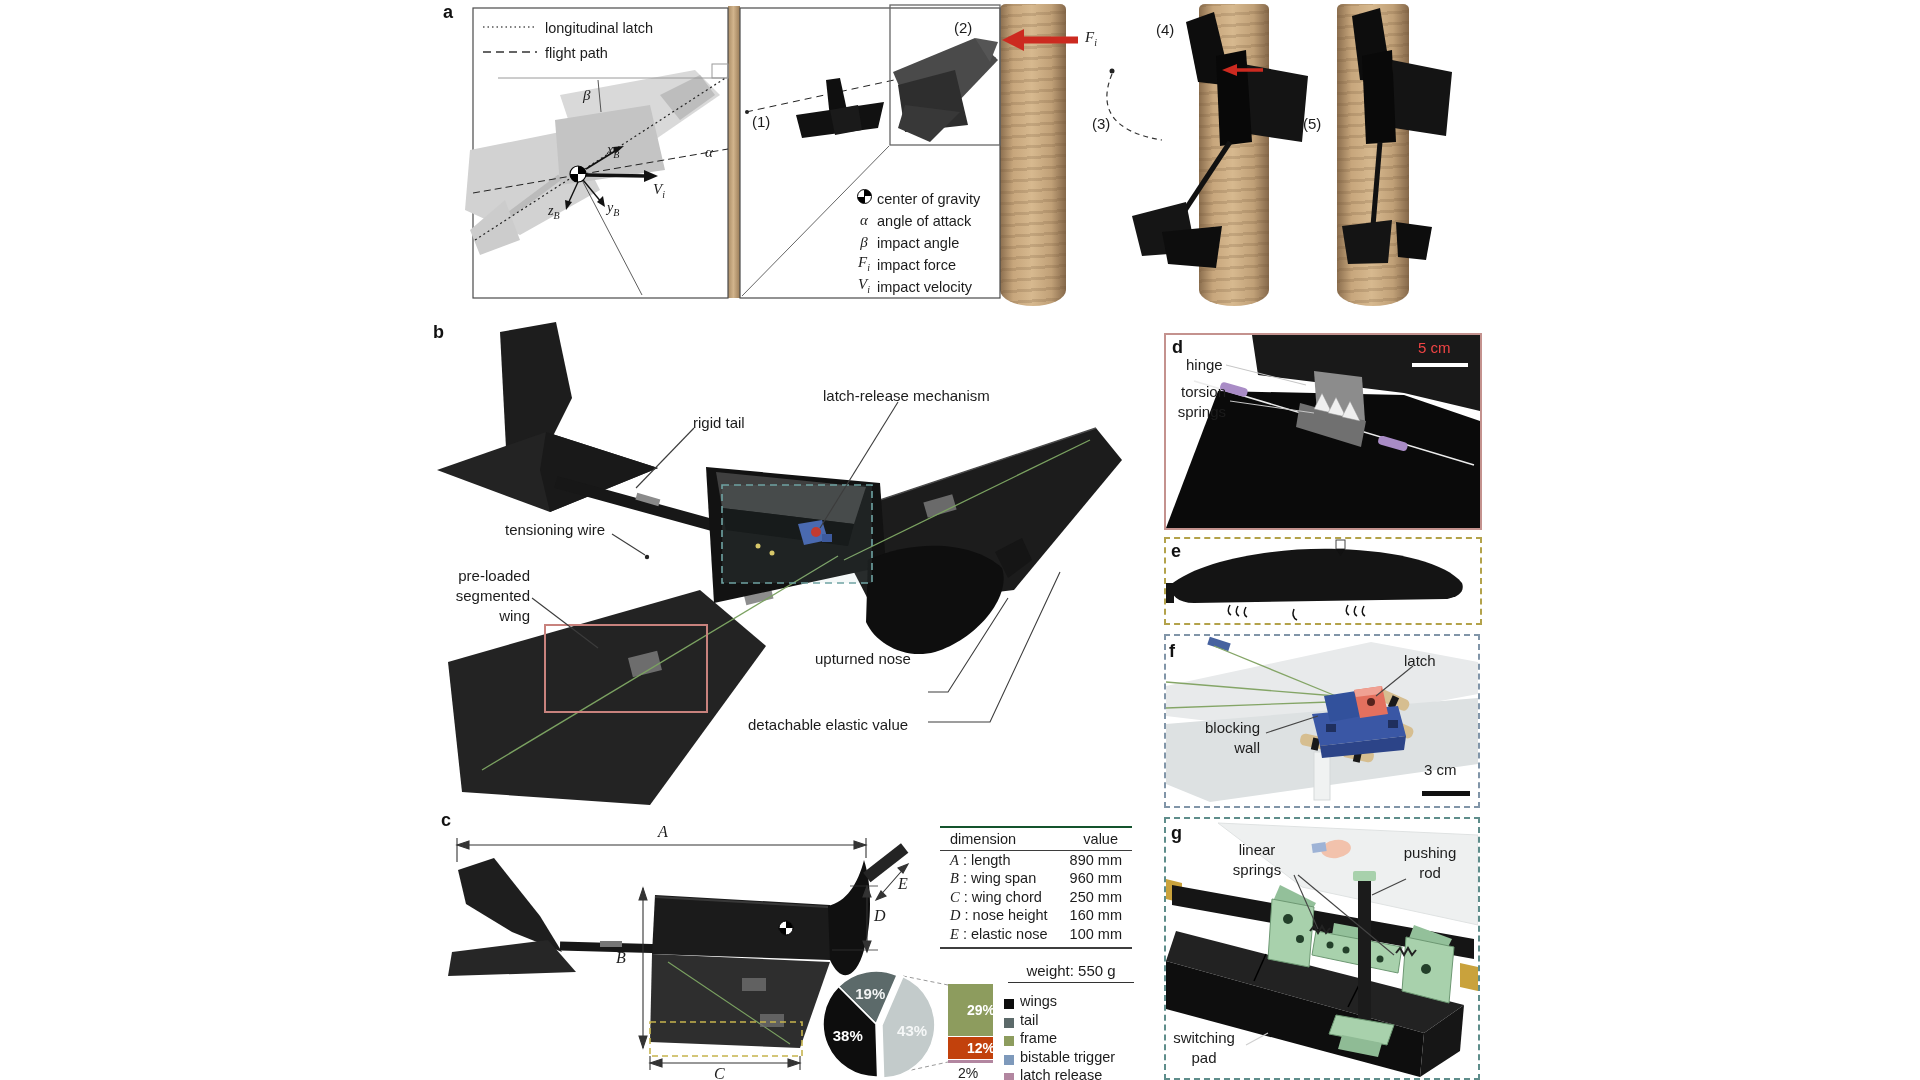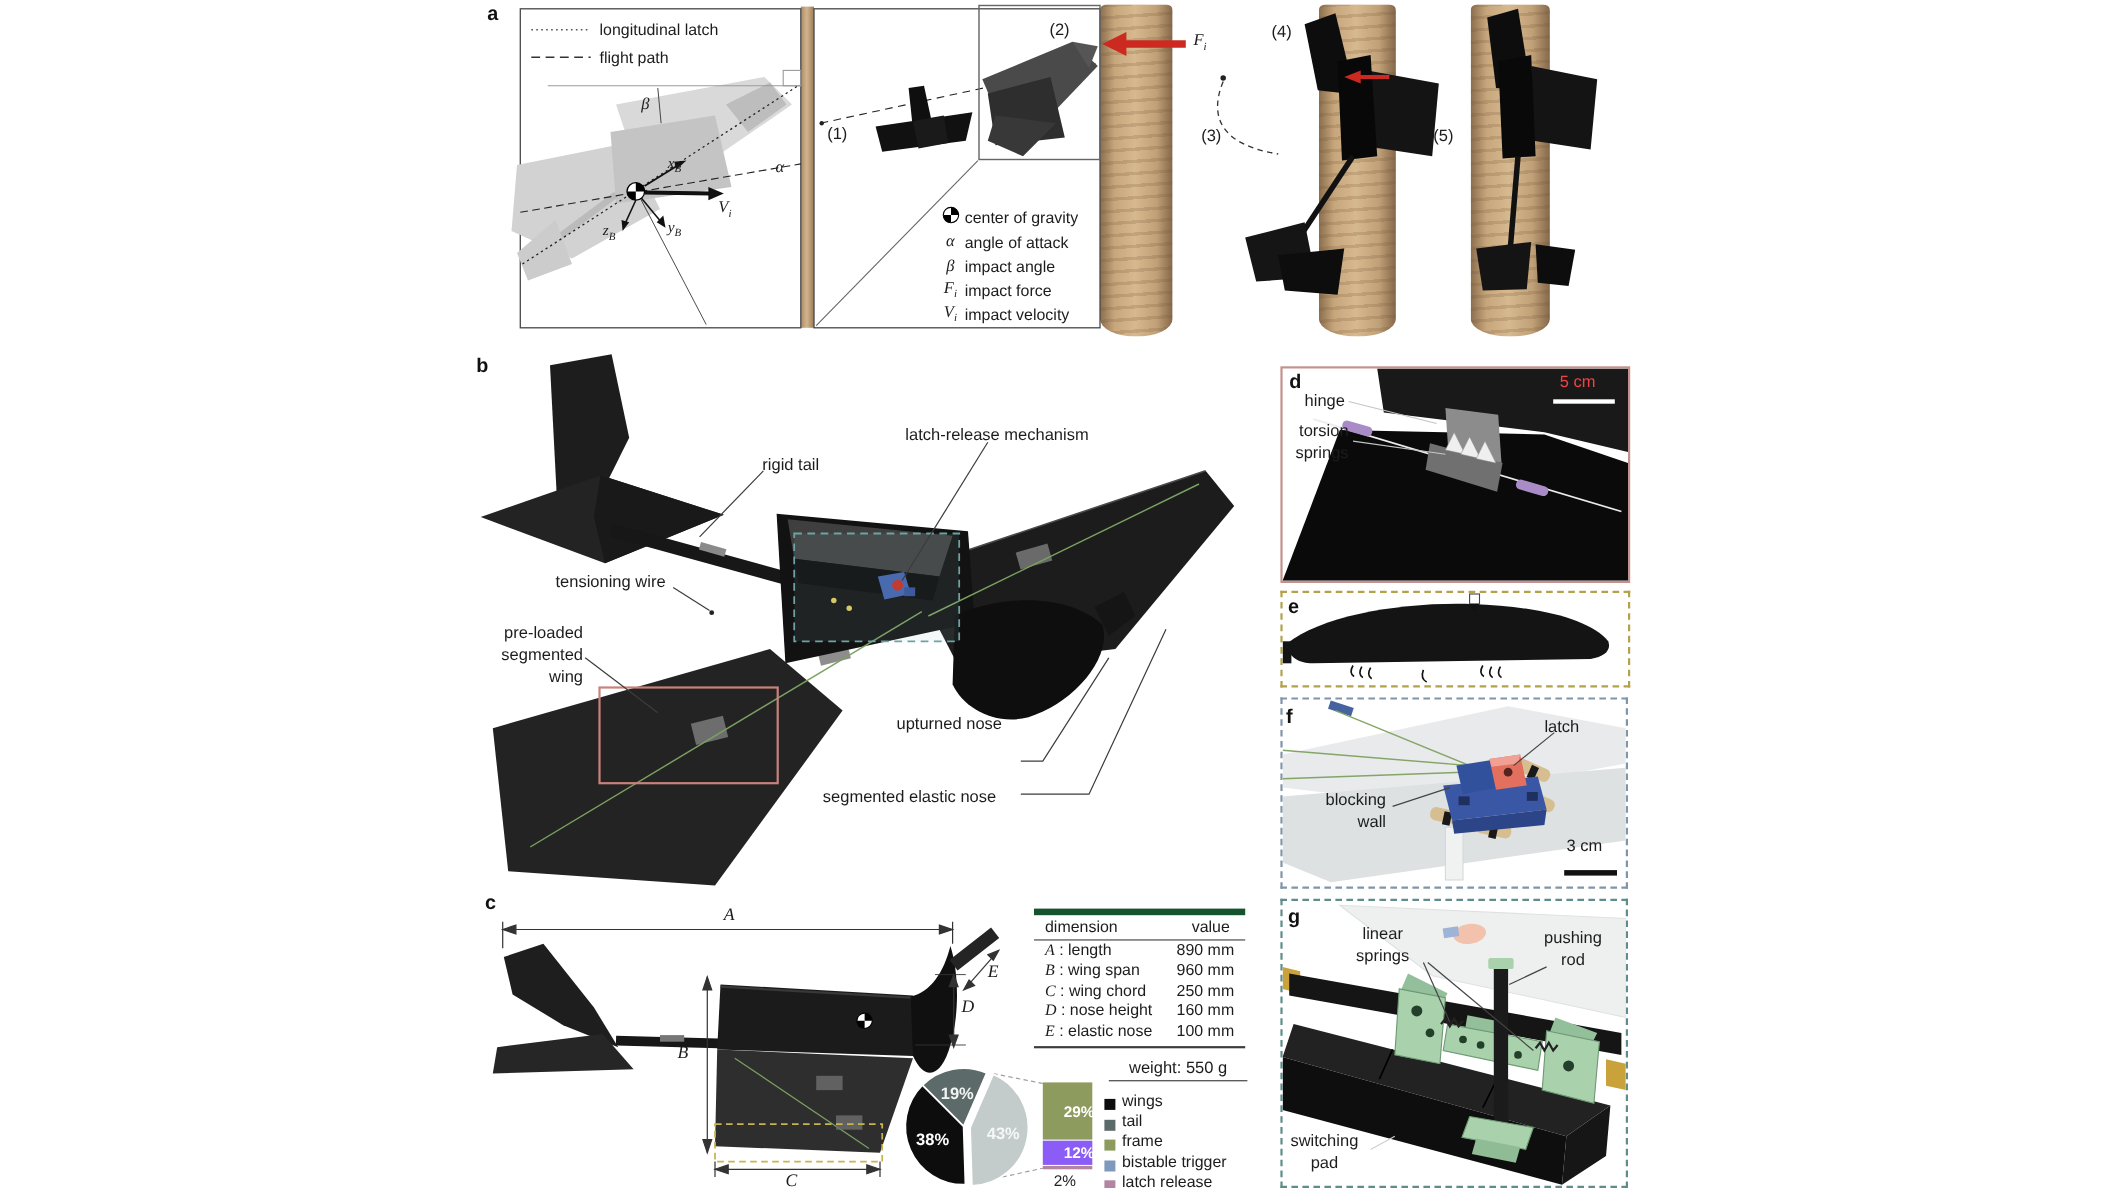--- a/index.html
+++ b/index.html
@@ -27,21 +27,21 @@
   #panelF{border:2px dashed #8195a8;}
   #panelG{border:2px dashed #5e8d8b;}
   
   .cog{display:inline-block;width:13px;height:13px;border:1px solid #000;border-radius:50%;
        background:conic-gradient(#000 0 90deg,#fff 90deg 180deg,#000 180deg 270deg,#fff 270deg 360deg);}
   
   #sym-legend{position:absolute;left:851px;top:185px;}
   #sym-legend .row{display:flex;align-items:flex-end;height:22px;font-size:14.5px;}
   #sym-legend .sym{width:26px;text-align:center;font-size:15px;flex:0 0 26px;}
   
-  .c-table{position:absolute;left:940px;top:826px;width:192px;border-top:6px solid #14532d;border-bottom:2px solid #3d3d3d;font-size:14.5px;}
+  .c-table{position:absolute;left:940px;top:826px;width:192px;border-top:2px solid #14532d;border-bottom:2px solid #3d3d3d;font-size:14.5px;}
   .c-table .t-head{display:flex;justify-content:space-between;padding:3px 14px 3px 10px;border-bottom:1.5px solid #3d3d3d;}
   .c-table .t-row{display:flex;justify-content:space-between;padding:0 10px;line-height:18.4px;}
   .c-table .t-row:first-of-type{margin-top:4px;}
   .c-table .t-row:last-of-type{margin-bottom:4px;}
   
   #weight-title{position:absolute;left:1008px;top:962px;width:126px;text-align:center;font-size:15px;
                 border-bottom:1.5px solid #333;padding-bottom:3px;}
   #pie-legend{position:absolute;left:1004px;top:991px;}
   #pie-legend .lg-row{display:flex;align-items:flex-end;height:18.4px;font-size:14.5px;}
   #pie-legend .lg-sq{width:10px;height:10px;margin-right:6px;flex:0 0 10px;}
@@ -243,21 +243,21 @@
   </svg>
 
   <div class="pl" style="left:433px;top:322px;">b</div>
   <div class="lbl" style="left:693px;top:413px;">rigid tail</div>
   <div class="lbl" style="left:823px;top:386px;">latch-release mechanism</div>
   <div class="lbl" style="left:505px;top:520px;">tensioning wire</div>
   <div class="lbl right" style="left:440px;top:566px;width:90px;line-height:20px;">pre-loaded
 segmented
 wing</div>
   <div class="lbl" style="left:815px;top:649px;">upturned nose</div>
-  <div class="lbl" style="left:748px;top:715px;">segmented elastic nose</div>
+  <div class="lbl" style="left:748px;top:715px;">detachable elastic value</div>
 
   <svg width="520" height="262" viewBox="430 818 520 262" style="left:430px;top:818px;">
     <g>
       <polygon points="458,870 494,858 540,916 562,952 512,932 466,904" fill="#1e1e1e"></polygon>
       <polygon points="452,952 548,940 576,972 448,976" fill="#262626"></polygon>
       <line x1="560" y1="946" x2="670" y2="949" stroke="#171717" stroke-width="9"></line>
       <rect x="600" y="941" width="22" height="6" fill="#777"></rect>
       <polygon points="655,895 830,905 830,960 652,954" fill="#1b1b1b"></polygon>
       <line x1="655" y1="897" x2="828" y2="907" stroke="#383838" stroke-width="2"></line>
       <polygon points="652,954 830,962 800,1048 650,1042" fill="#2e2e2e"></polygon>
@@ -341,21 +341,21 @@
     <line x1="66" y1="114" x2="130" y2="100" stroke="#999" stroke-width="1" stroke-dasharray="4,3"></line>
   <path d="M58,62 L20.523340597112984,24.523340597112977 A53,53 0 0 1 79.04883820364337,13.359004838749001 Z" fill="#5c6a6a" stroke="#fff" stroke-width="1.6"></path>
       <text x="52.239898389634824" y="36.80448991260011" fill="#f2f4f4" text-anchor="middle" font-size="15" font-weight="700">19%</text>
       <path d="M58,62 L79.04883820364337,13.359004838749001 A53,53 0 0 1 59.664770231140814,114.97384769938378 Z" fill="#c3cbcb" stroke="#fff" stroke-width="1.6" transform="translate(5.893723504372132,1.1242878875143467)"></path>
       <text x="94.08923359177203" y="73.88438949787951" fill="#f5f7f7" text-anchor="middle" font-size="15" font-weight="700">43%</text>
       <path d="M58,62 L59.664770231140814,114.97384769938378 A53,53 0 0 1 20.523340597112963,24.523340597113005 Z" fill="#0d0d0d" stroke="#fff" stroke-width="1.6"></path>
       <text x="29.78822280647443" y="79.20832615811317" fill="#ffffff" text-anchor="middle" font-size="15" font-weight="700">38%</text>
     </svg>
   <div id="breakdown-bar">
       <div class="bar-seg" style="height: 52.2px; background: rgb(141, 156, 94); color: rgb(255, 255, 255);">29%</div>
-      <div class="bar-seg" style="height: 21.6px; background: #8b5cf6; color: rgb(255, 255, 255);">12%</div>
+      <div class="bar-seg" style="height: 21.6px; background: #c2410c; color: rgb(255, 255, 255);">12%</div>
       <div class="bar-seg" style="height: 3.6px; background: rgb(178, 134, 160); color: rgb(34, 34, 34);"></div>
       <div class="bar-out-label">2%</div>
     </div>
   <div id="weight-title">weight: 550 g</div>
   <div id="pie-legend">
       <div class="lg-row">
         <span class="lg-sq" style="background: rgb(13, 13, 13);"></span>
         <span>wings</span>
       </div>
       <div class="lg-row">

